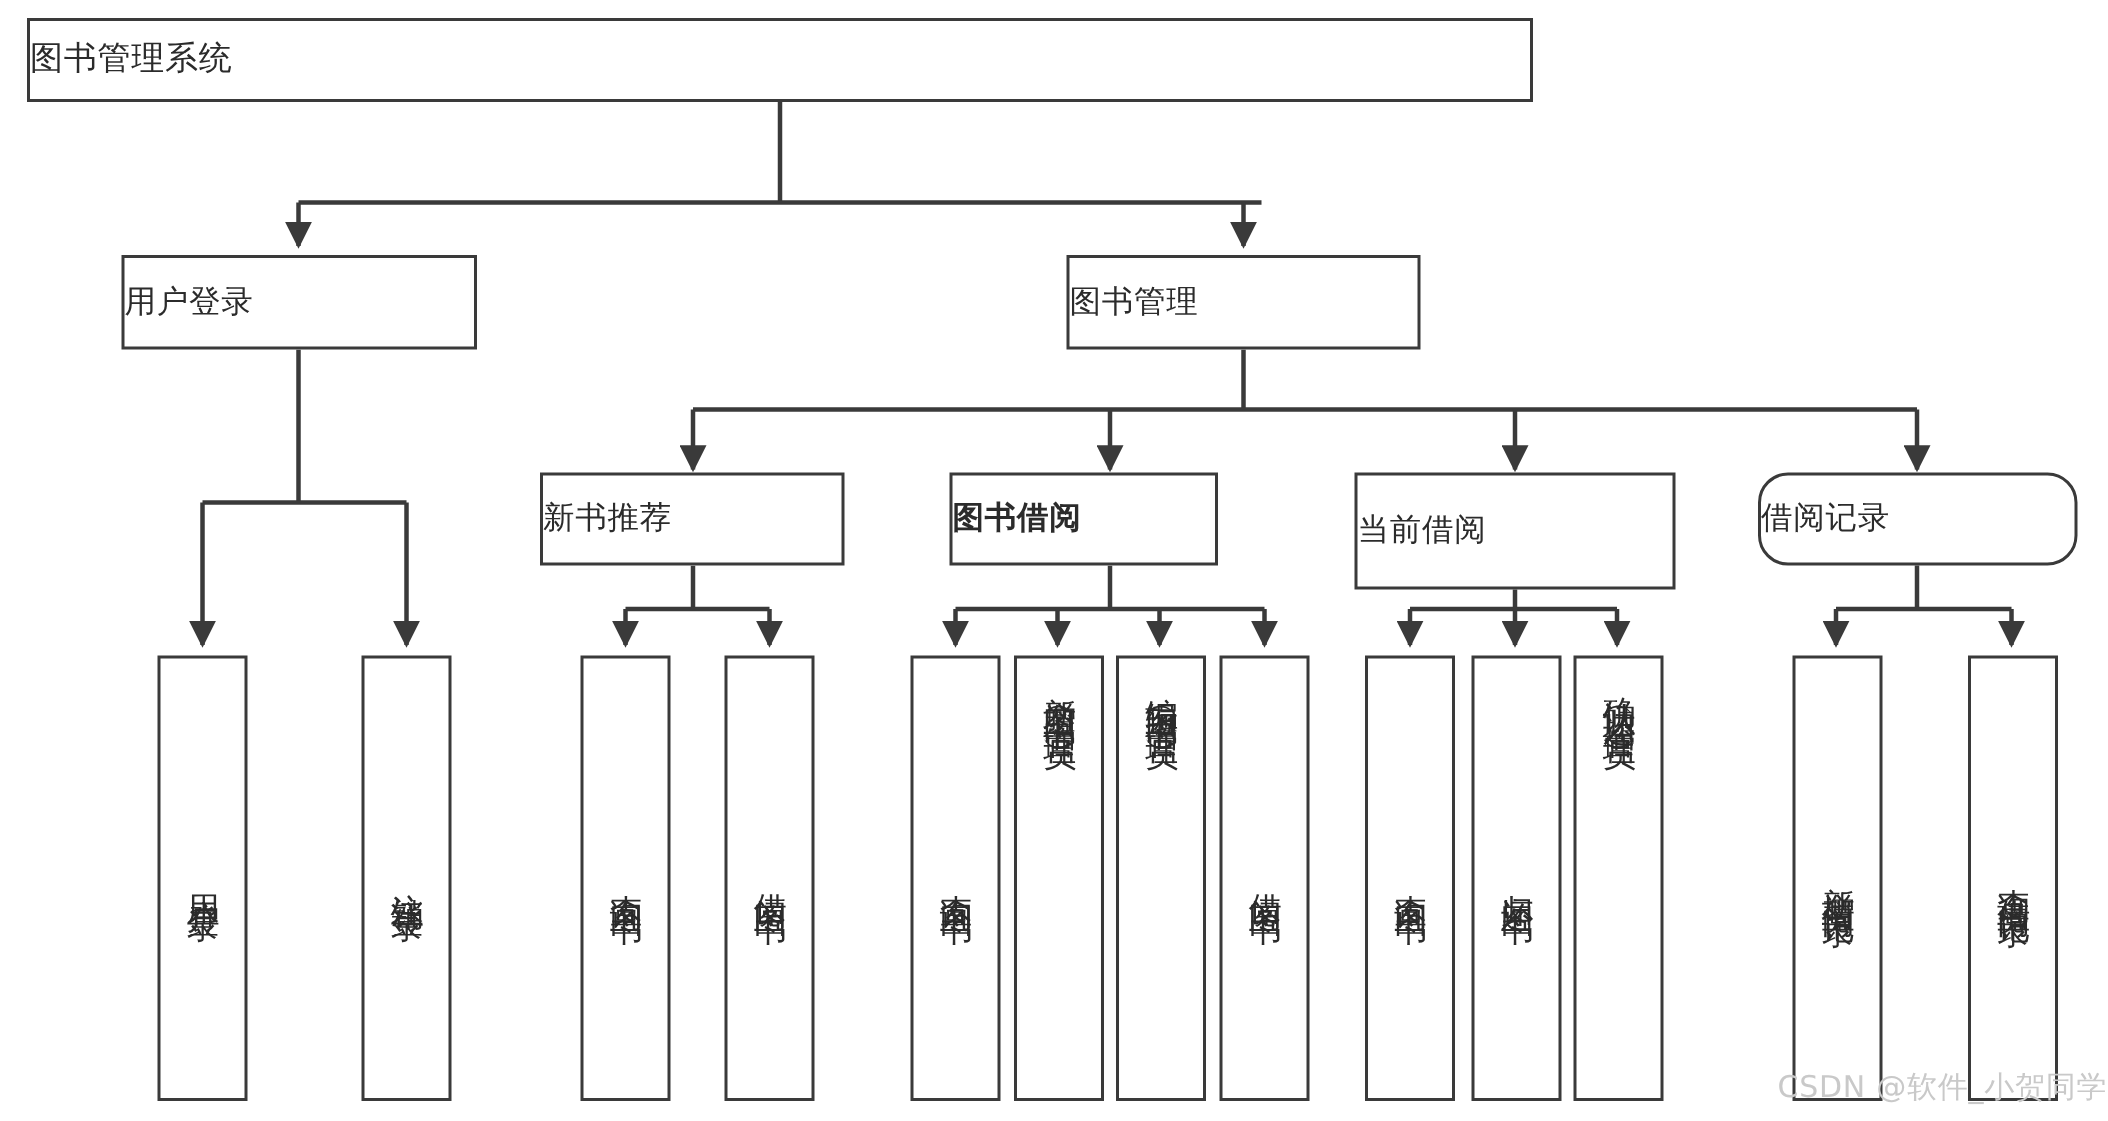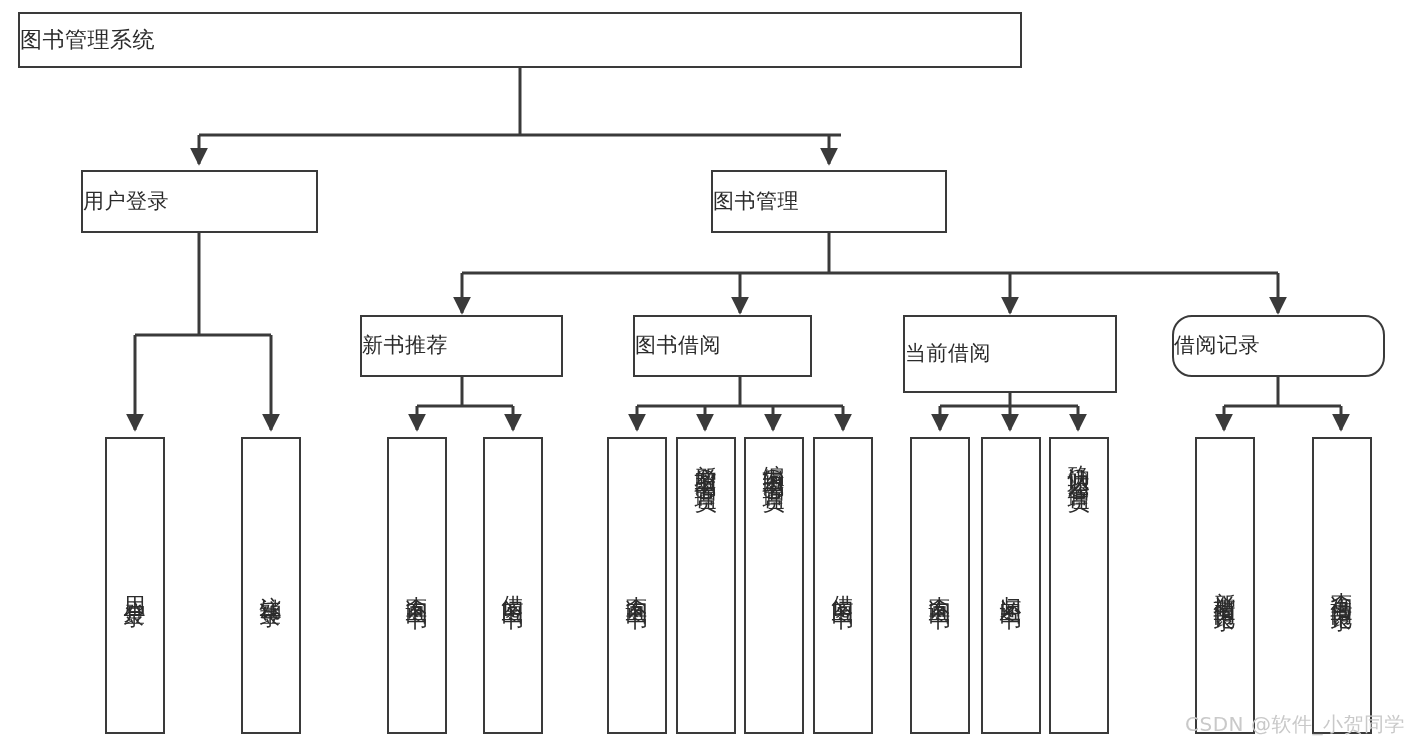--- a/index.html
+++ b/index.html
@@ -132,21 +132,21 @@
   <div class="node node-h" style="left:81px; top:170px; width:237px; height:63px;">
     <span>用户登录</span>
   </div>
   <div class="node node-h" style="left:711px; top:170px; width:236px; height:63px;">
     <span>图书管理</span>
   </div>
 
   <div class="node node-h" style="left:360px; top:315px; width:203px; height:62px;">
     <span>新书推荐</span>
   </div>
-  <div class="node node-h" style="left:633px; top:315px; width:179px; height:62px;">
+  <div class="node node-h" style="left:633px; top:315px; width:179px; height:62px;font-weight:bold;">
     <span>图书借阅</span>
   </div>
   <div class="node node-h" style="left:903px; top:315px; width:214px; height:78px;">
     <span>当前借阅</span>
   </div>
   <div class="node node-h" style="left:1172px; top:315px; width:213px; height:62px;border-radius:20px;">
     <span>借阅记录</span>
   </div>
 
   <div class="node node-v centered" style="left:105px; top:437px; width:60px; height:297px;">

